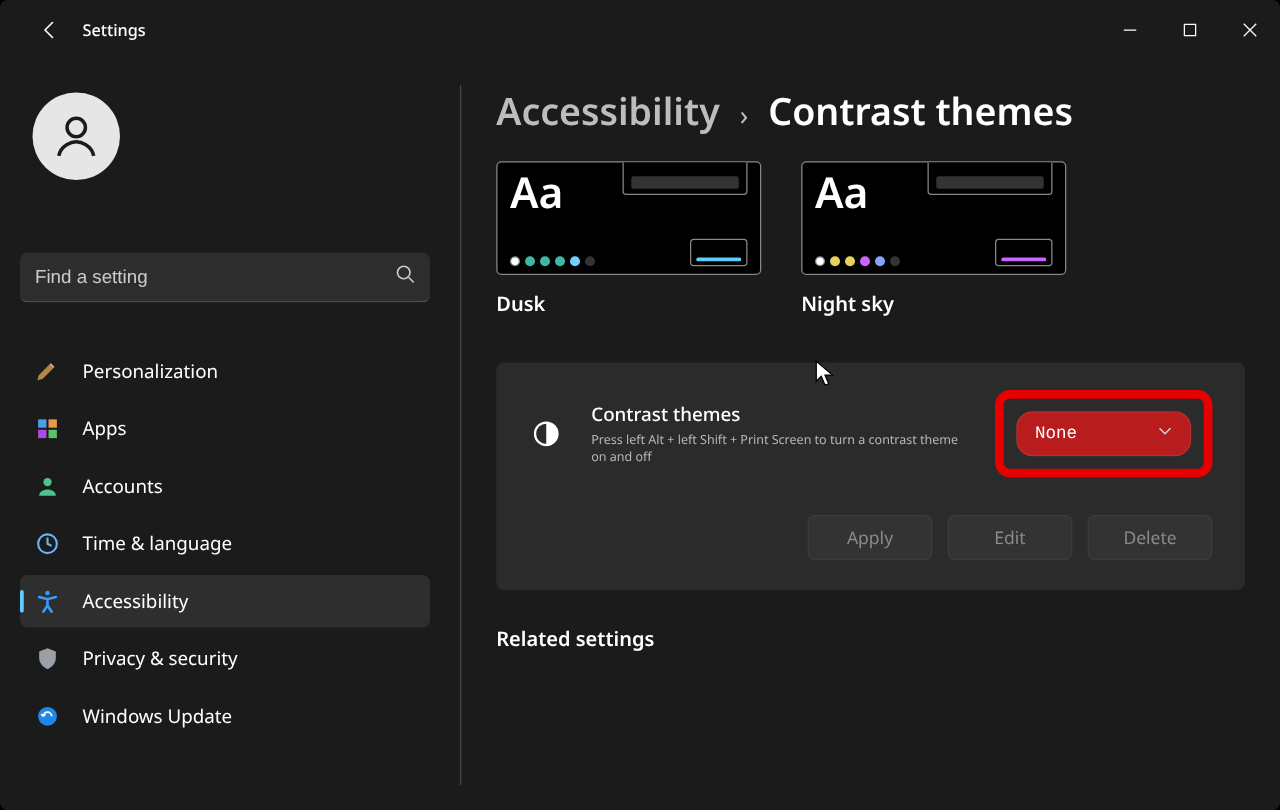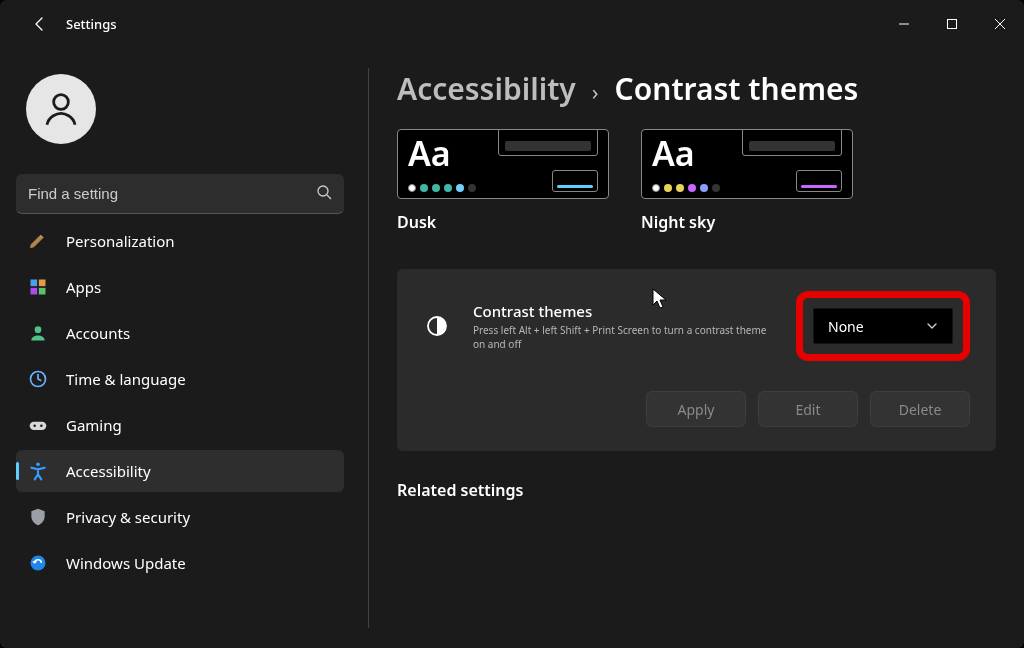--- a/index.html
+++ b/index.html
@@ -58,20 +58,21 @@
     flex:1;
     display:flex;
     overflow:hidden;
   }
   .sidebar {
     width: 360px;
     flex-shrink:0;
     padding: 16px;
     display:flex;
     flex-direction:column;
+    gap:28px;
   }
   .avatar {
     width: 70px;
     height: 70px;
     border-radius: 50%;
     background: #e6e6e6;
     margin-left: 10px;
     margin-top: 10px;
     display:flex;align-items:center;justify-content:center;
     color:#1b1b1b;
@@ -173,21 +174,21 @@
     color:#fff;
   }
   .previews-row {
     display:flex;
     gap: 32px;
     margin-top: 10px;
   }
   .preview-card { width: 212px; }
   .preview-img {
     width: 212px;
-    height: 70px;
+    height: 91px;
     border: 1px solid #888;
     border-radius: 4px;
     background:#000;
     position:relative;
     overflow:hidden;
     padding: 6px 10px;
   }
   .preview-aa {
     font-size: 34px;
     font-weight:600;
@@ -257,28 +258,29 @@
     display:flex;align-items:center;justify-content:center;
     flex-shrink:0;
     color:#fff;
   }
   .setting-text { flex:1; min-width:0; }
   .setting-title { font-size:15px; font-weight:500;}
   .setting-desc { font-size:10px; color:#b6b6b6; margin-top:3px; line-height:1.35;}
   .dropdown {
     width: 140px;
     height: 36px;
-    background:#000000;
-    border-radius:2px;
+    background:#b91c1c;
+    border-radius:13px;
     display:flex;
     align-items:center;
     padding:0 14px;
     cursor:pointer;
     border:1px solid rgba(255,255,255,0.08);
     justify-content:space-between;
+    font-family:Liberation Mono, monospace;
   }
   .highlight-box {
     border: 7px solid #e70000;
     border-radius: 12px;
     padding: 10px 10px;
   }
   .button-row {
     display:flex;
     gap: 12px;
     justify-content:flex-end;
@@ -415,30 +417,20 @@
           <div class="nav-item">
             <span class="nav-icon">
               <svg width="20" height="20" viewBox="0 0 24 24">
                   <circle cx="12" cy="12" r="9" fill="none" stroke="#6ab3ff" stroke-width="2"></circle>
                   <path d="M12 6v6l4 2" stroke="#6ab3ff" stroke-width="2" fill="none"></path>
                 </svg>
             </span>
             <span>Time &amp; language</span>
           </div>
 
-          <div class="nav-item">
-            <span class="nav-icon">
-              <svg width="20" height="20" viewBox="0 0 24 24">
-                  <rect x="2" y="8" width="20" height="10" rx="5" fill="#d9d9d9"></rect>
-                  <circle cx="8" cy="13" r="1.5" fill="#1b1b1b"></circle>
-                  <circle cx="16" cy="13" r="1.5" fill="#1b1b1b"></circle>
-                </svg>
-            </span>
-            <span>Gaming</span>
-          </div>
 
           <div class="nav-item active">
             <span class="nav-icon">
               <svg width="20" height="20" viewBox="0 0 24 24">
                   <circle cx="12" cy="4" r="2.2" fill="#3a9bff"></circle>
                   <path d="M4 8l8 2 8-2M12 10v6m0 0l-4 6m4-6l4 6" stroke="#3a9bff" stroke-width="2.5" stroke-linecap="round" fill="none"></path>
                 </svg>
             </span>
             <span>Accessibility</span>
           </div>

